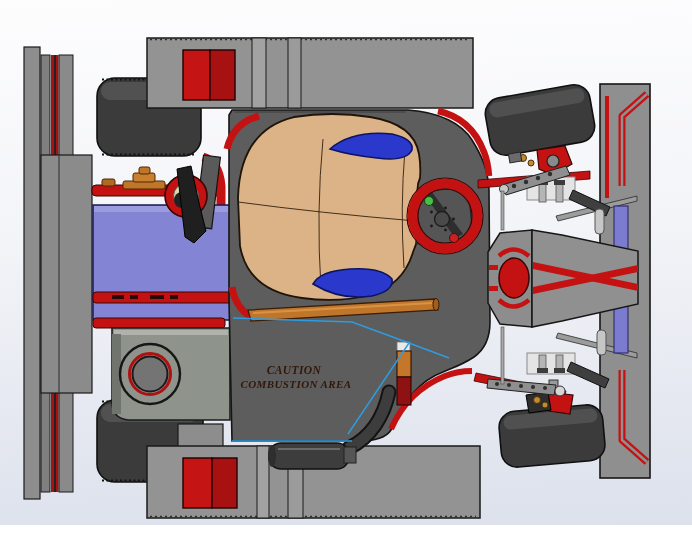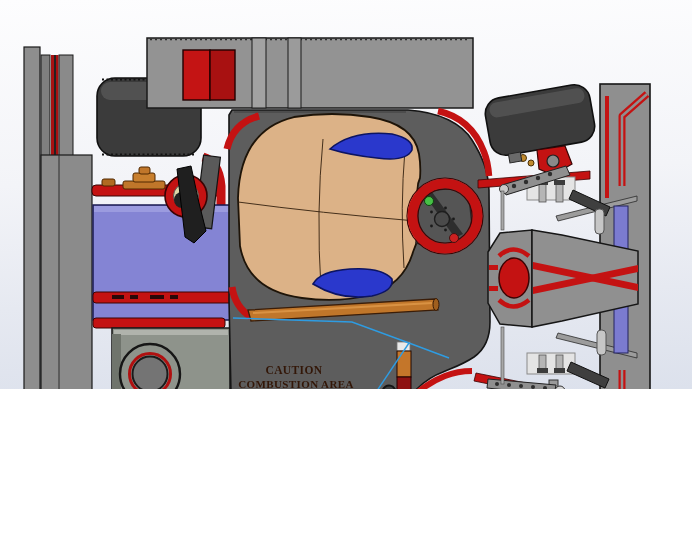--- a/index.html
+++ b/index.html
@@ -1,19 +1,20 @@
 <!DOCTYPE html>
 <html><head>
 <meta charset="utf-8">
 <style>
   html,body{margin:0;padding:0;background:#ffffff;}
   #stage{
-    position:relative;width:692px;height:389px;overflow:hidden;
+    position:relative;width:692px;height:525px;overflow:hidden;
     background:linear-gradient(178deg,#fdfdfe 0%,#f3f4f8 45%,#e6e9f1 75%,#dce1ec 100%);
     font-family:"Liberation Sans",sans-serif;
+    font-style:italic;
   }
   #stage svg{position:absolute;left:0;top:0;}
   text.caution{
     font-family:"Liberation Serif",serif;
     font-weight:bold;
     letter-spacing:0.4px;
   }
 </style>
 </head>
 <body>

